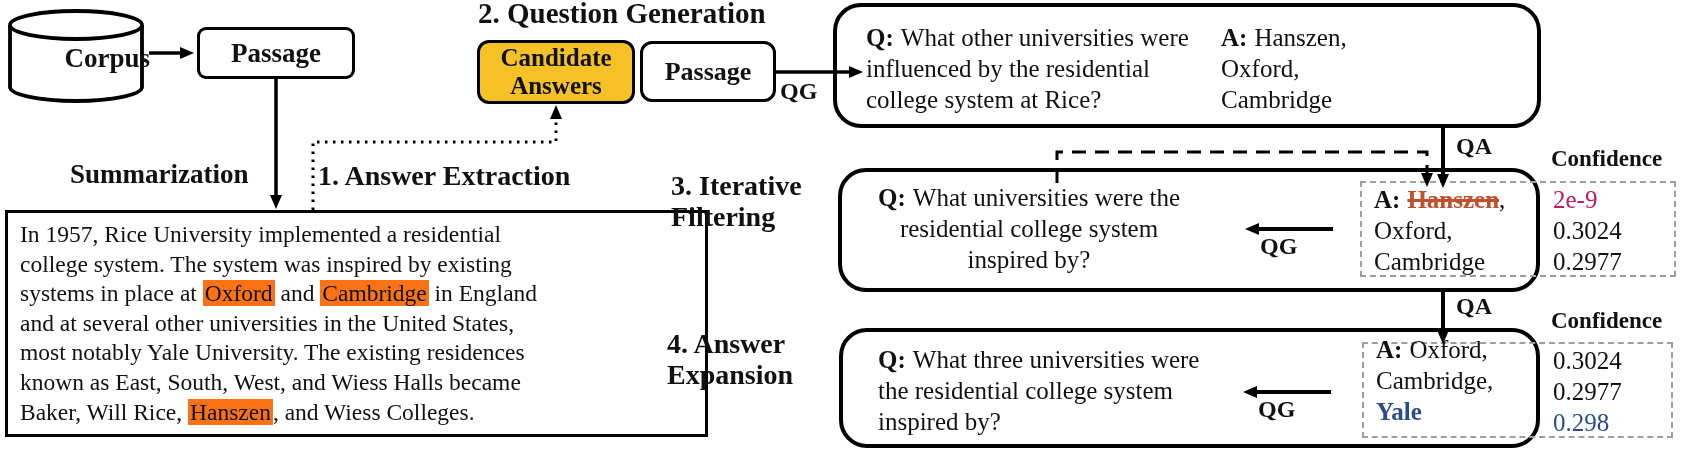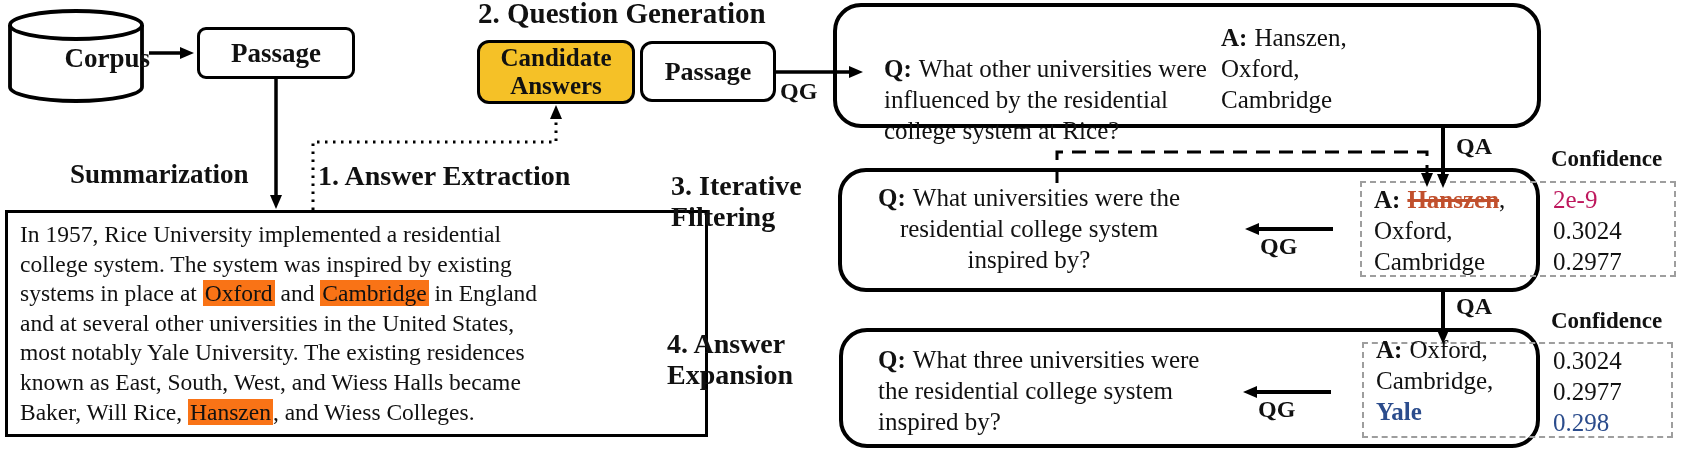--- a/index.html
+++ b/index.html
@@ -86,21 +86,21 @@
     <div class="pline"><span>In 1957, Rice University implemented a residential</span></div>
     <div class="pline"><span>college system. The system was inspired by existing</span></div>
     <div class="pline"><span>systems in place at </span><span class="hl">Oxford</span><span> and </span><span class="hl">Cambridge</span><span> in England</span></div>
     <div class="pline"><span>and at several other universities in the United States,</span></div>
     <div class="pline"><span>most notably Yale University. The existing residences</span></div>
     <div class="pline"><span>known as East, South, West, and Wiess Halls became</span></div>
     <div class="pline"><span>Baker, Will Rice, </span><span class="hl">Hanszen</span><span>, and Wiess Colleges.</span></div>
   </div>
 
   <div class="panel panel1"></div>
-  <div class="tblock" style="left:884px;top:22px;margin-top:31px;">
+  <div class="tblock" style="left:866px;top:22px;">
     <div class="qline"><span class="qlabel">Q:</span><span>What other universities were</span></div>
     <div class="qline"><span>influenced by the residential</span></div>
     <div class="qline"><span>college system at Rice?</span></div>
   </div>
   <div class="tblock" style="left:1221px;top:22px;">
     <div class="qline"><span class="qlabel">A:</span><span>Hanszen,</span></div>
     <div class="qline"><span>Oxford,</span></div>
     <div class="qline"><span>Cambridge</span></div>
   </div>
 

